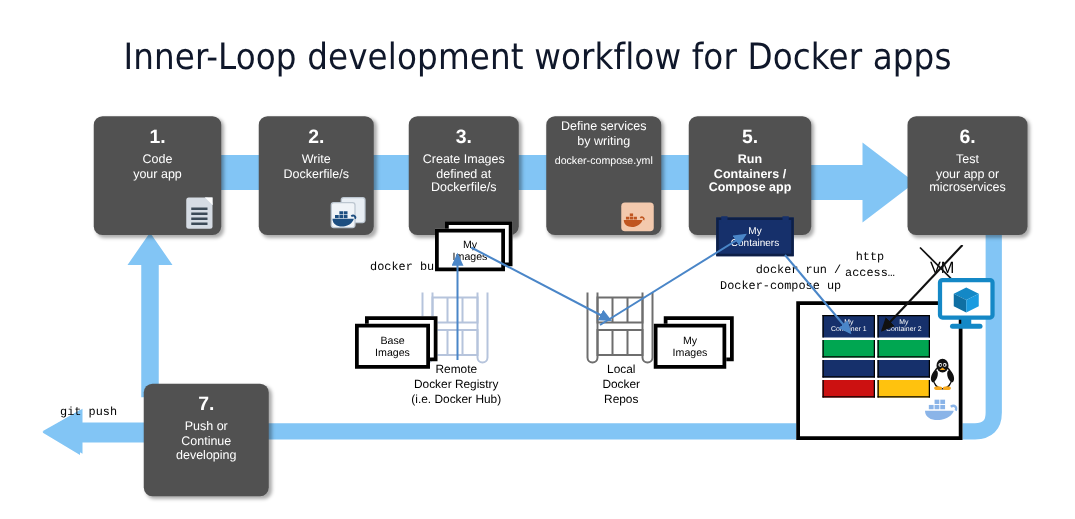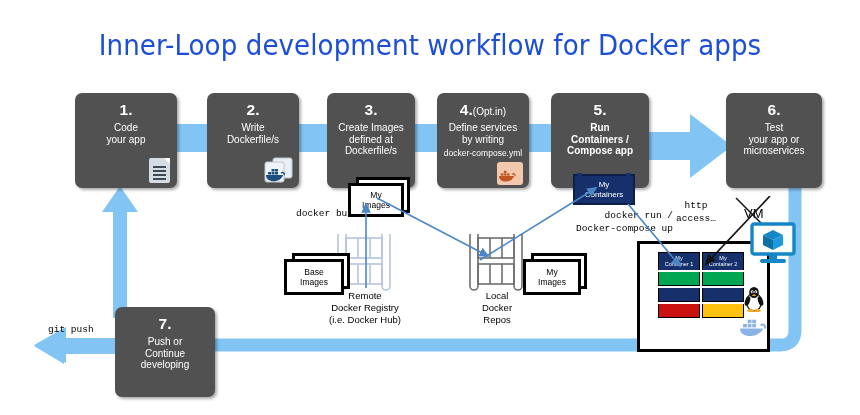--- a/index.html
+++ b/index.html
@@ -19,21 +19,21 @@
 
   
   #title {
     position: absolute;
     left: 0; top: 28px;
     width: 860px;
     text-align: center;
     font-size: 29px;
     font-family: "DejaVu Sans Condensed", "Liberation Sans", sans-serif;
     font-weight: 400;
-    color: #1d4ed8;
+    color: #0f172a;
     letter-spacing: .1px;
     white-space: nowrap;
   }
 
   
   .step {
     position: absolute;
     background: #515151;
     border-radius: 7px;
     box-shadow: 2px 2px 3px rgba(0,0,0,.33);
@@ -263,21 +263,20 @@
 </div>
 
 <div class="step" style="left:327px;top:93px;width:88px;height:95px;">
   <span class="num">3.</span>
   <span class="body" style="white-space:pre-line;">Create Images
 defined at
 Dockerfile/s</span>
 </div>
 
 <div class="step" style="left:437px;top:93px;width:92px;height:95px;">
-  <span class="num"><span>4.</span><span class="opt">(Opt.in)</span></span>
   <span class="body" style="white-space:pre-line;">Define services
 by writing</span>
   <span class="sub">docker-compose.yml</span>
   <svg class="abs" style="right:4px;bottom:2px;" width="30" height="26" viewBox="0 0 30 26">
     <rect x="2" y="2" width="26" height="23" rx="3" fill="#F3C9AD"></rect>
     <g transform="translate(4,9) scale(0.44)">
       <rect x="4" y="10" width="6" height="5" fill="#C05621"></rect>
       <rect x="11" y="10" width="6" height="5" fill="#C05621"></rect>
       <rect x="18" y="10" width="6" height="5" fill="#C05621"></rect>
       <rect x="11" y="4" width="6" height="5" fill="#C05621"></rect>

